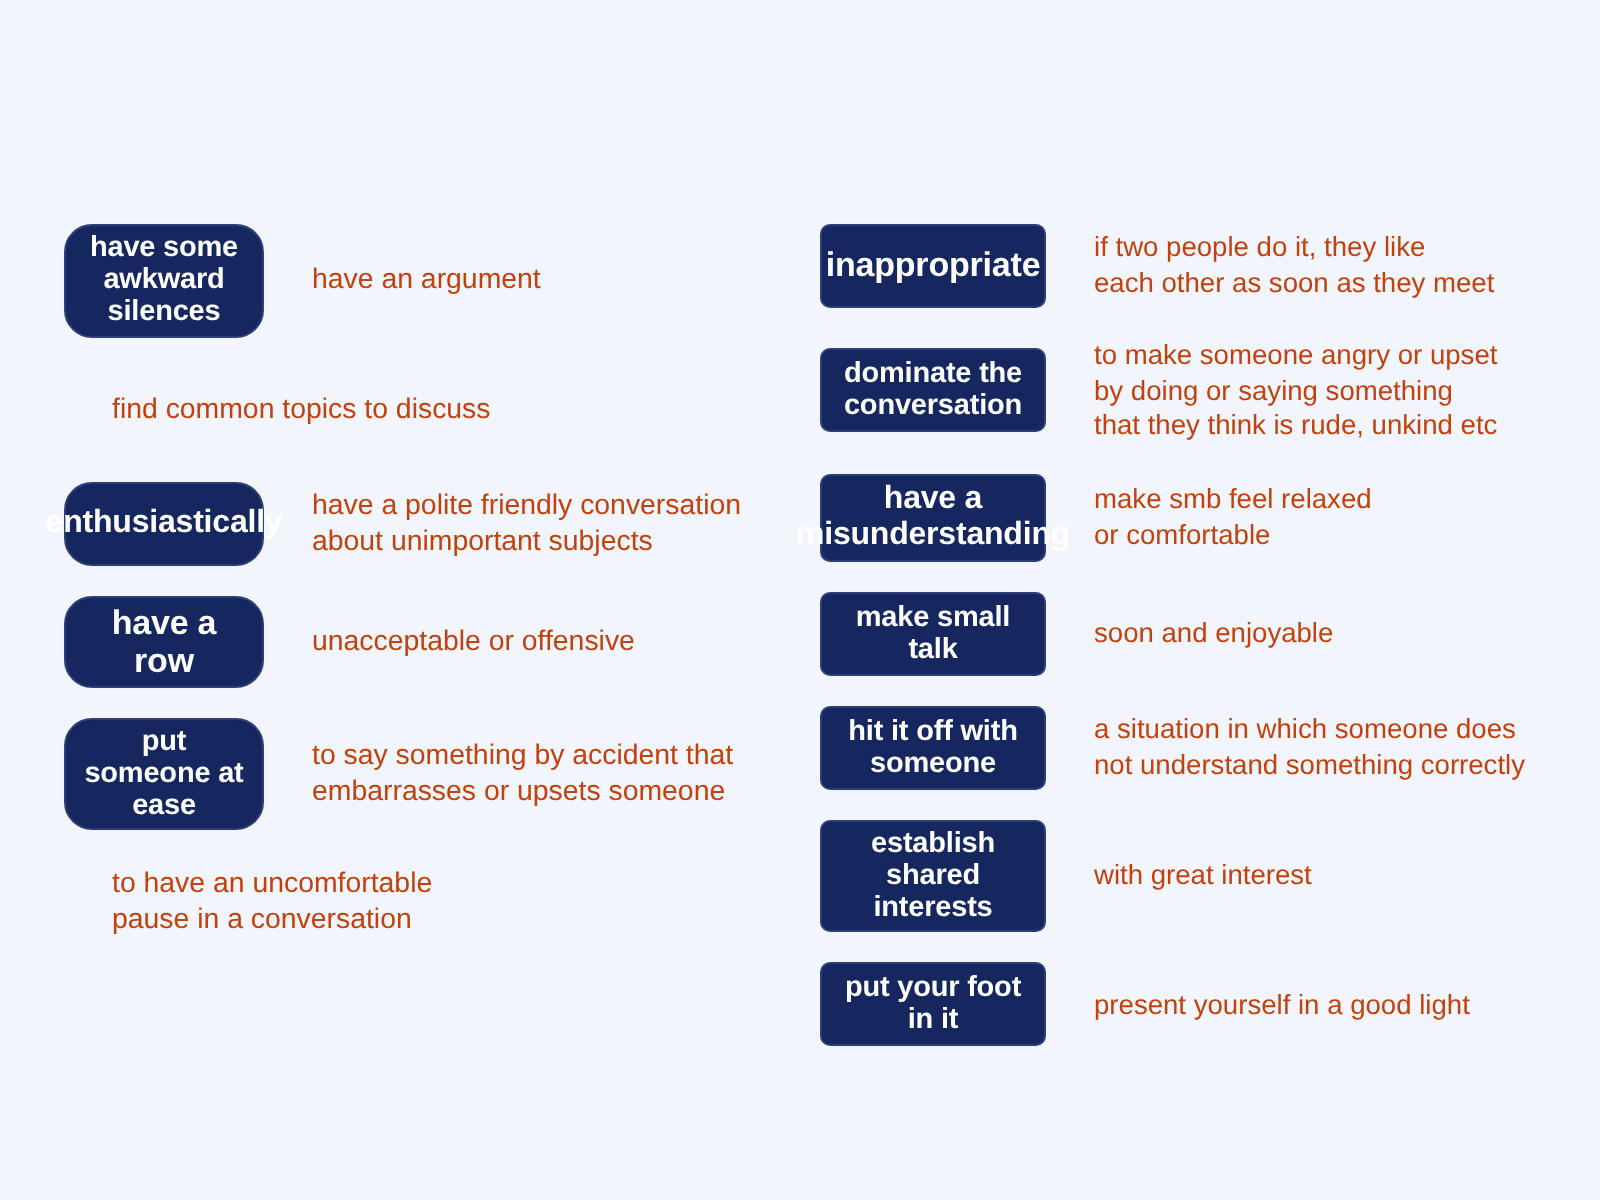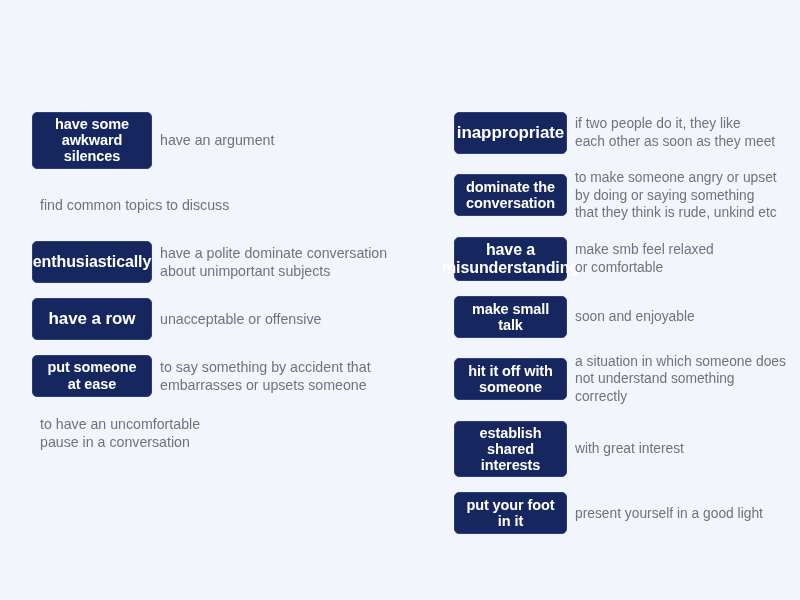--- a/index.html
+++ b/index.html
@@ -45,34 +45,34 @@
     font-weight: bold;
     text-align: center;
     display: flex;
     align-items: center;
     justify-content: center;
     padding: 3px 8px;
     min-height: 42px;
     line-height: 1.12;
     letter-spacing: -0.1px;
   }
-  .column-left .term-tile  { width: 120px; font-size: 14.5px; }
-  .column-right .term-tile { width: 113px; font-size: 14.5px; margin-left: 44px; }
+  .column-left .term-tile  { width: 100px; font-size: 14.5px; border-radius: 14px; }
+  .column-right .term-tile { width: 113px; font-size: 14.5px; }
 
   .column-left .term-tile.one-line,
   .column-right .term-tile.one-line { font-size: 17px; }
 
   .term-tile.small { font-size: 16px; }
 
   .definition {
     flex: 1 1 auto;
-    color: #737373;
+    color: #c2410c;
     font-size: 14.2px;
     line-height: 1.28;
-    padding-left: 8px;
+    padding-left: 24px;
     white-space: pre-line;
   }
   .column-right .definition { font-size: 13.8px; }
 </style>
 </head>
 <body>
 
 <div class="board">
 
   <div class="column column-left">
@@ -83,21 +83,21 @@
       <div class="definition">have an argument</div>
     </div>
 
     <div class="pair-row">
       <div class="definition">find common topics to discuss</div>
     </div>
 
 
     <div class="pair-row">
       <div class="term-tile small">enthusiastically</div>
-      <div class="definition">have a polite dominate conversation
+      <div class="definition">have a polite friendly conversation
 about unimportant subjects</div>
     </div>
 
     <div class="pair-row">
       <div class="term-tile one-line">have a row</div>
       <div class="definition">unacceptable or offensive</div>
     </div>
 
     <div class="pair-row">
       <div class="term-tile">put someone

